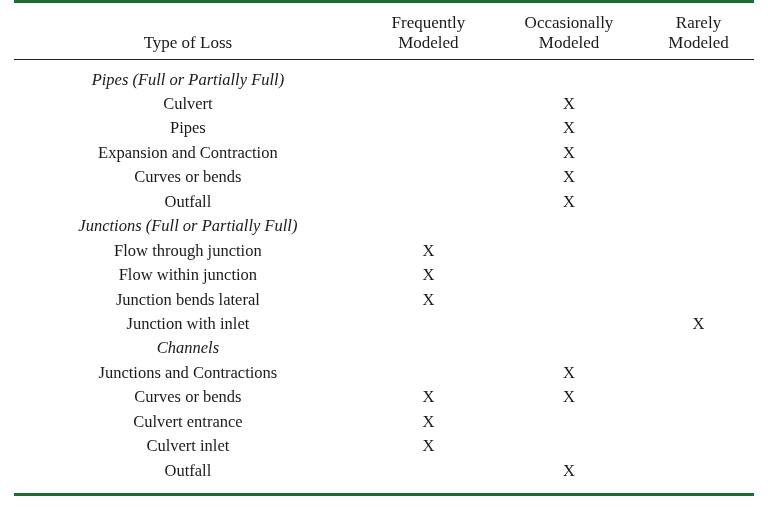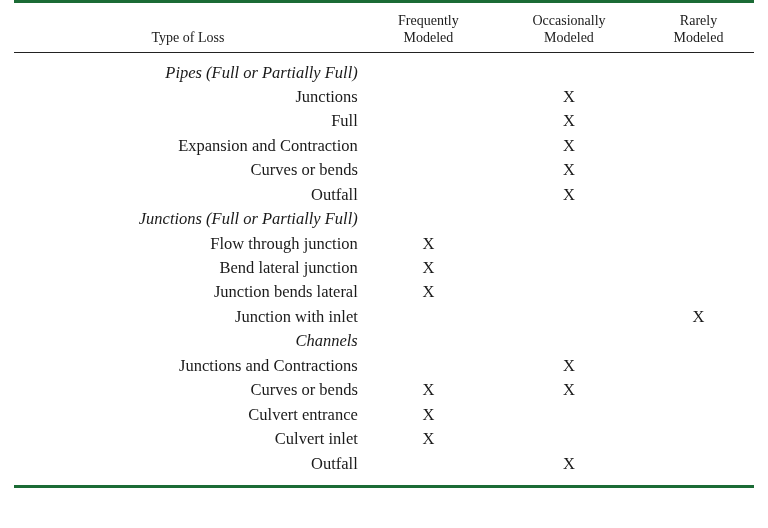--- a/index.html
+++ b/index.html
@@ -35,42 +35,42 @@
   .rule-bottom {
     border-bottom: 3px solid #1b6b35;
   }
   col.c-type   { width: 47%; }
   col.c-freq   { width: 18%; }
   col.c-occ    { width: 20%; }
   col.c-rare   { width: 15%; }
 
   thead th {
     font-weight: normal;
-    font-size: 14px;
+    font-size: 17px;
     text-align: center;
     vertical-align: bottom;
     padding: 0 4px 6px 4px;
     line-height: 1.18;
   }
   thead th.type-head {
     text-align: center;
     padding-left: 4px;
   }
   thead th .hl1 { display: block; }
   thead th .hl2 { display: block; }
   .head-spacer td { height: 10px; padding: 0; border: none; }
 
   tbody td {
     font-size: 16.5px;
     padding: 1.5px 4px;
     line-height: 1.30;
     vertical-align: baseline;
   }
   tbody td.label {
-    text-align: right;
+    text-align: center;
     padding-left: 4px;
     white-space: nowrap;
   }
   tbody tr.group td.label {
     font-style: italic;
   }
   tbody td.mark {
     text-align: center;
     font-size: 16.5px;
   }
@@ -119,27 +119,27 @@
         <td></td>
         <td></td>
       </tr>
     <tr class="group">
           <td class="label">Pipes (Full or Partially Full)</td>
           <td class="mark"></td>
           <td class="mark"></td>
           <td class="mark"></td>
         </tr>
         <tr>
-          <td class="label">Junctions</td>
-          <td class="mark"></td>
-          <td class="mark">X</td>
-          <td class="mark"></td>
-        </tr>
-        <tr>
-          <td class="label">Full</td>
+          <td class="label">Culvert</td>
+          <td class="mark"></td>
+          <td class="mark">X</td>
+          <td class="mark"></td>
+        </tr>
+        <tr>
+          <td class="label">Pipes</td>
           <td class="mark"></td>
           <td class="mark">X</td>
           <td class="mark"></td>
         </tr>
         <tr>
           <td class="label">Expansion and Contraction</td>
           <td class="mark"></td>
           <td class="mark">X</td>
           <td class="mark"></td>
         </tr>
@@ -161,21 +161,21 @@
           <td class="mark"></td>
           <td class="mark"></td>
         </tr>
         <tr>
           <td class="label">Flow through junction</td>
           <td class="mark">X</td>
           <td class="mark"></td>
           <td class="mark"></td>
         </tr>
         <tr>
-          <td class="label">Bend lateral junction</td>
+          <td class="label">Flow within junction</td>
           <td class="mark">X</td>
           <td class="mark"></td>
           <td class="mark"></td>
         </tr>
         <tr>
           <td class="label">Junction bends lateral</td>
           <td class="mark">X</td>
           <td class="mark"></td>
           <td class="mark"></td>
         </tr>

